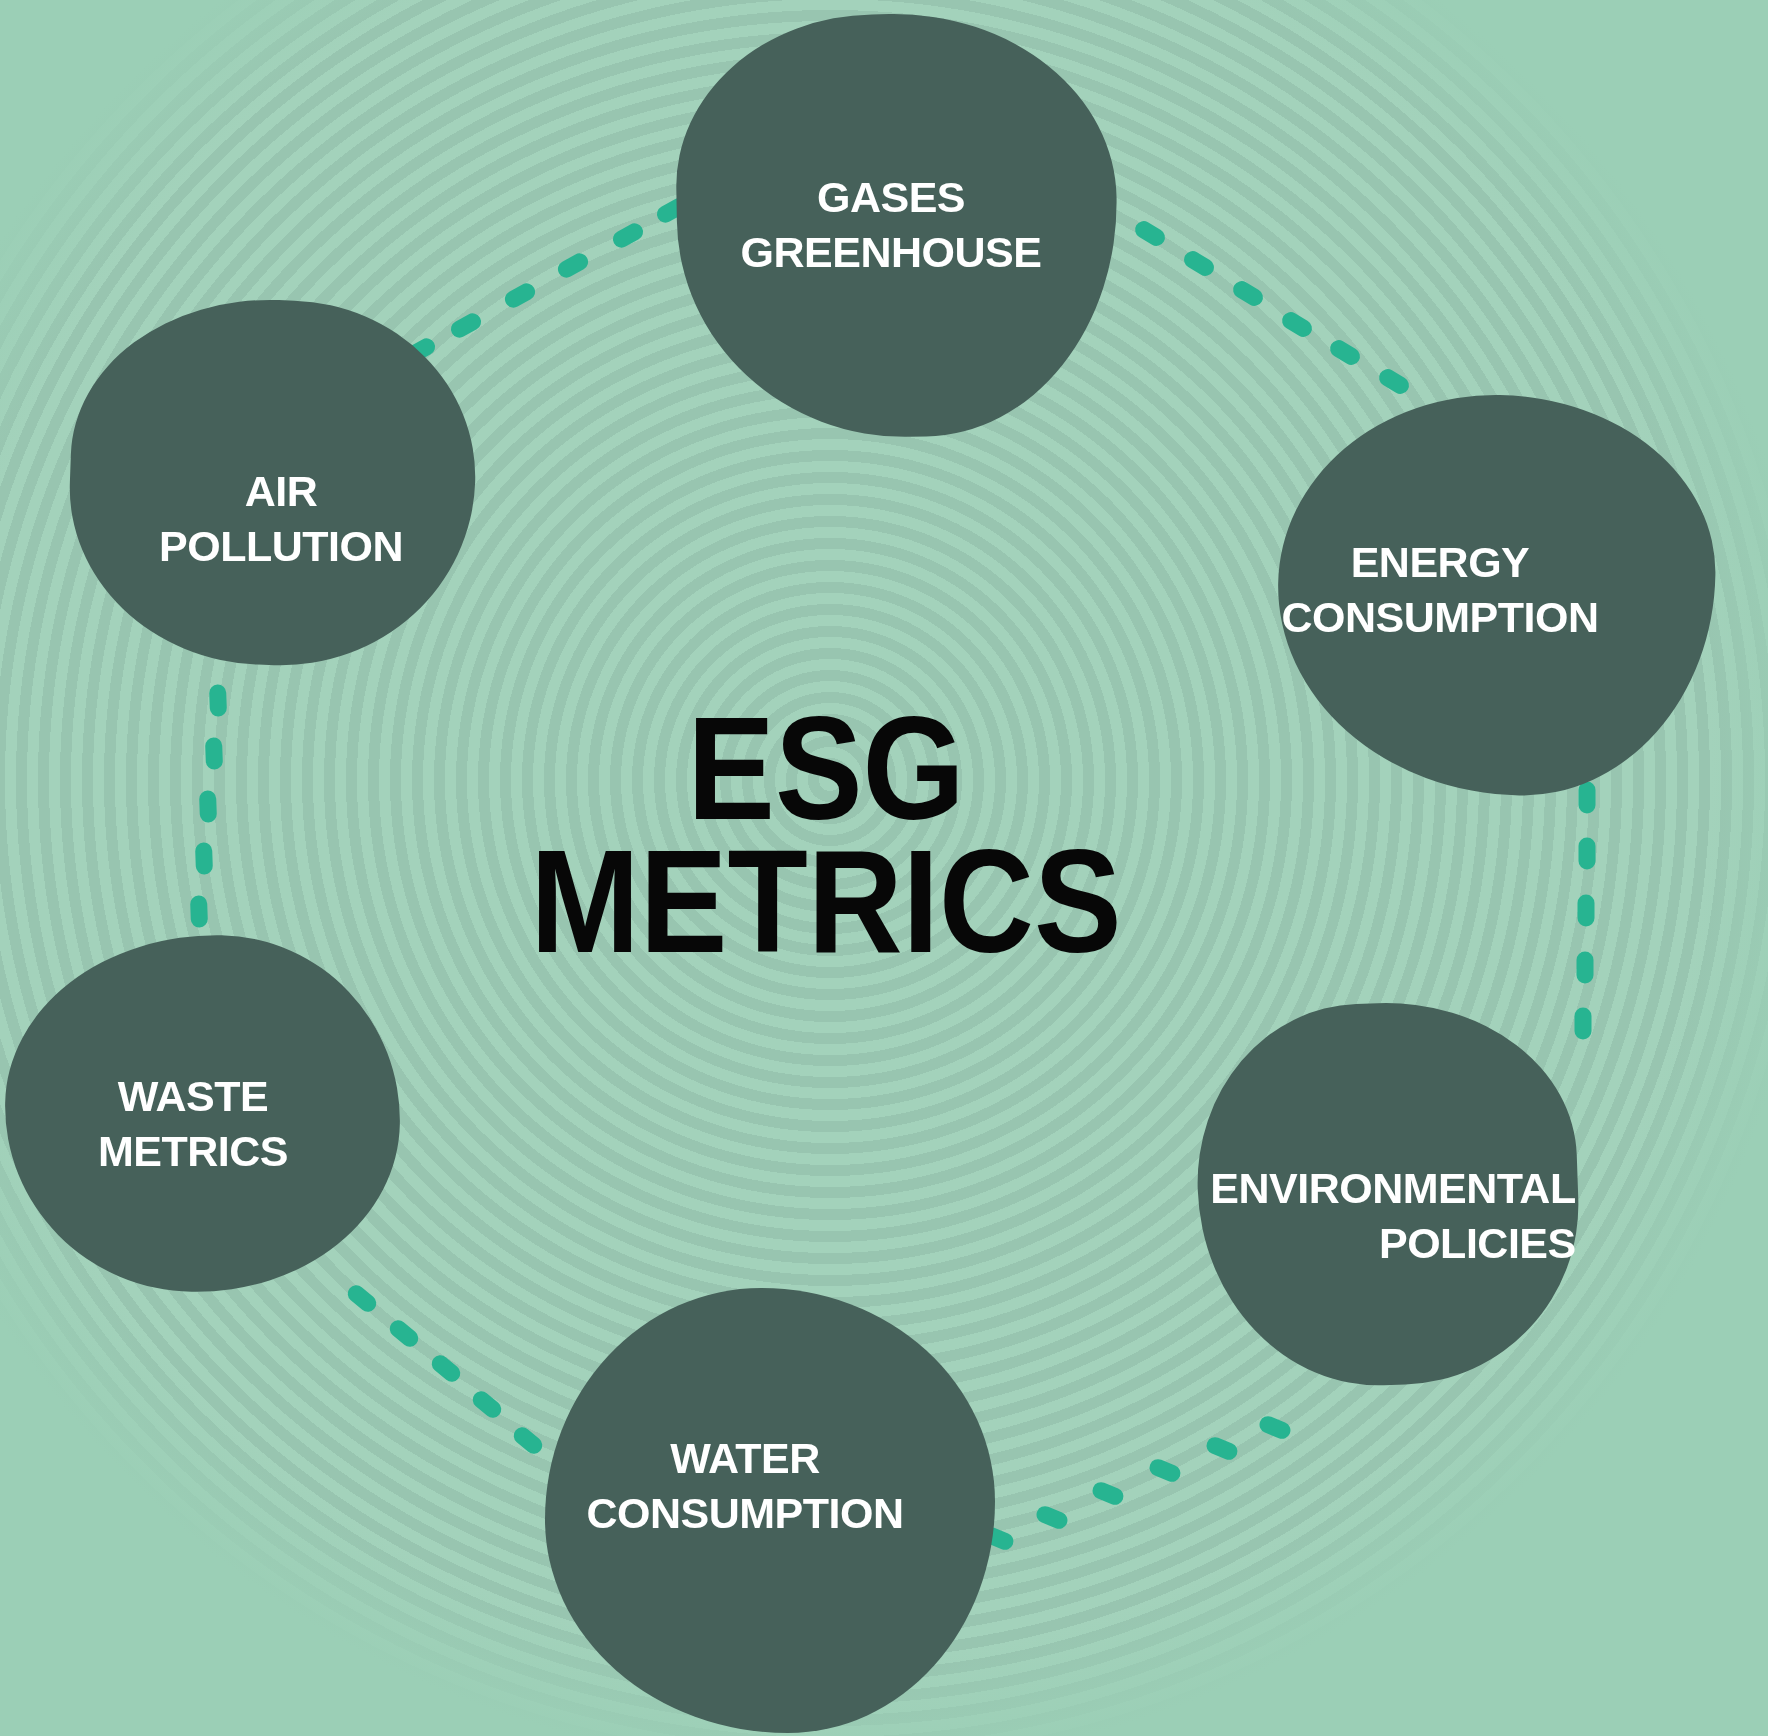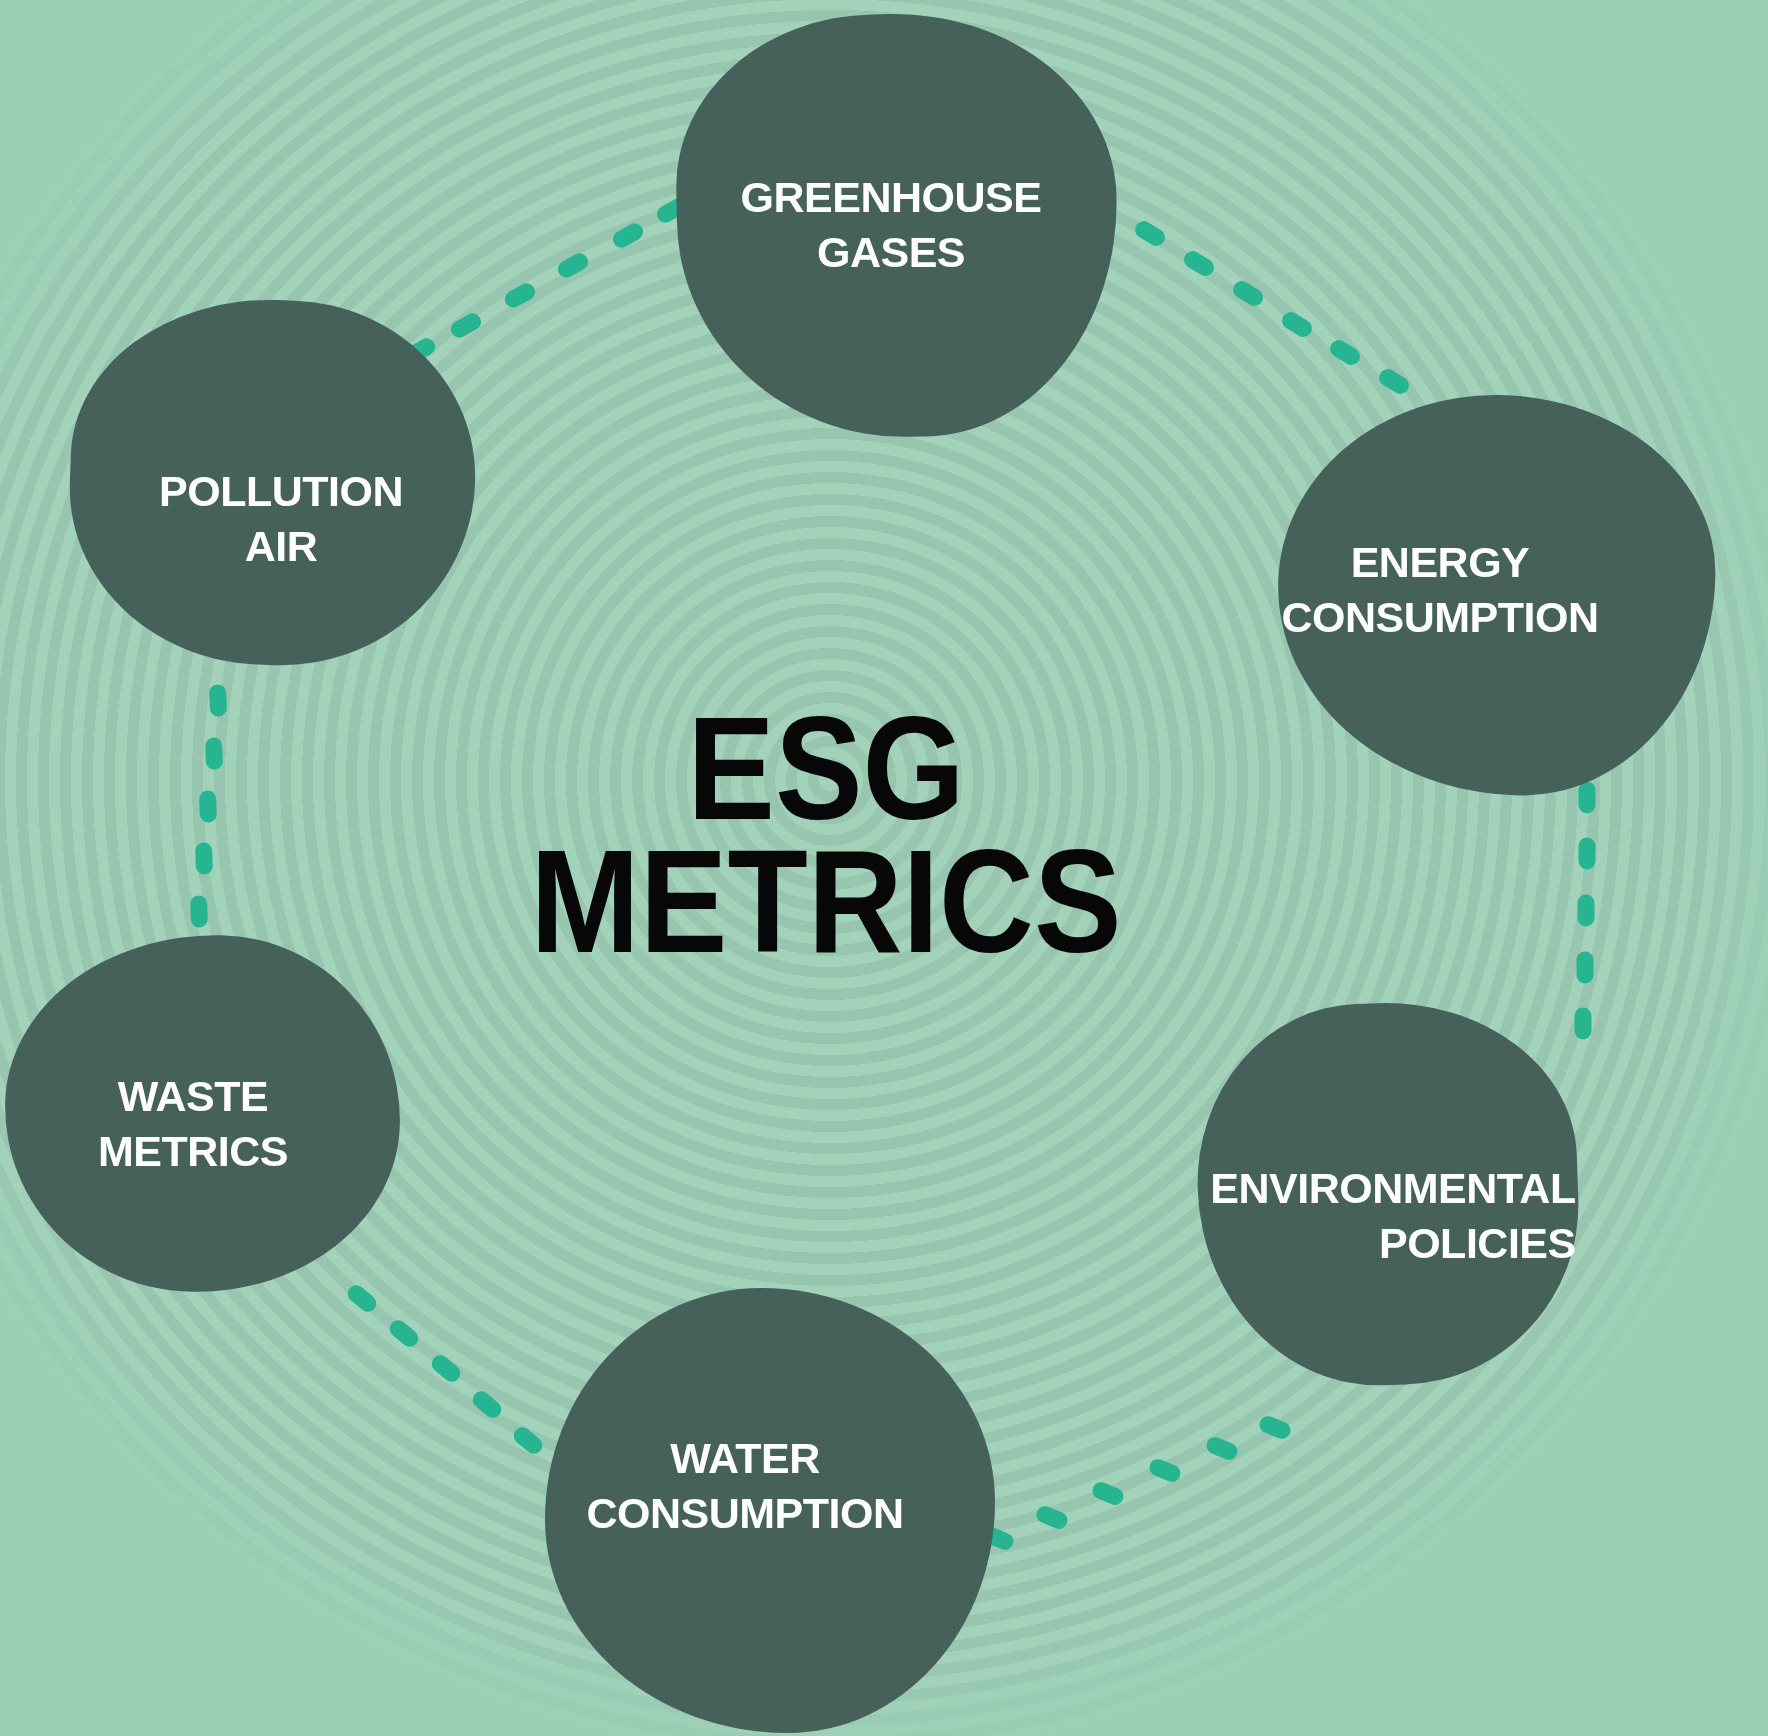--- a/index.html
+++ b/index.html
@@ -128,42 +128,42 @@
   <div class="node" style="left:1198px;top:1003px;width:380px;height:382px;
               border-radius:46% 54% 50% 50% / 50% 44% 50% 56%;transform:rotate(-2deg);"></div>
   <div class="node" style="left:545px;top:1288px;width:450px;height:445px;
               border-radius:48% 52% 46% 54% / 52% 48% 52% 48%;"></div>
   <div class="node" style="left:5px;top:935px;width:395px;height:357px;
               border-radius:54% 46% 52% 48% / 48% 52% 48% 52%;transform:rotate(1deg);"></div>
   <div class="node" style="left:70px;top:300px;width:405px;height:365px;
               border-radius:52% 48% 50% 50% / 46% 50% 54% 50%;transform:rotate(2deg);"></div>
 
   <div class="node-label" style="left:891px;top:225px;">
+    <span>GASES</span>
     <span>GREENHOUSE</span>
-    <span>GASES</span>
   </div>
   <div class="node-label" style="left:1440px;top:590px;">
     <span>ENERGY</span>
     <span>CONSUMPTION</span>
   </div>
   <div class="node-label" style="left:1393px;top:1216px;text-align:right;">
     <span>ENVIRONMENTAL</span>
     <span>POLICIES</span>
   </div>
   <div class="node-label" style="left:745px;top:1486px;text-align:center;">
     <span>WATER</span>
     <span>CONSUMPTION</span>
   </div>
   <div class="node-label" style="left:193px;top:1124px;">
     <span>WASTE</span>
     <span>METRICS</span>
   </div>
   <div class="node-label" style="left:281px;top:519px;">
+    <span>AIR</span>
     <span>POLLUTION</span>
-    <span>AIR</span>
   </div>
 
   <div class="diagram-title">
     <span>ESG</span>
     <span>METRICS</span>
   </div>
 
 </div>
 
 </body></html>

